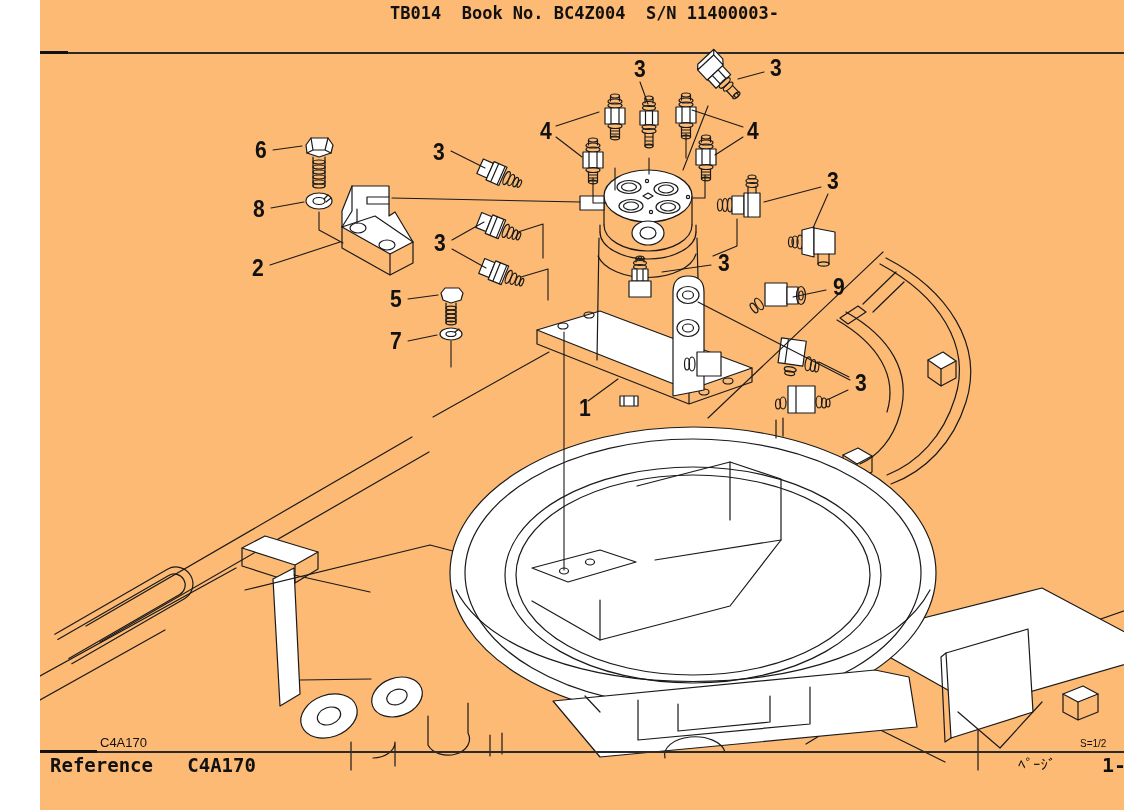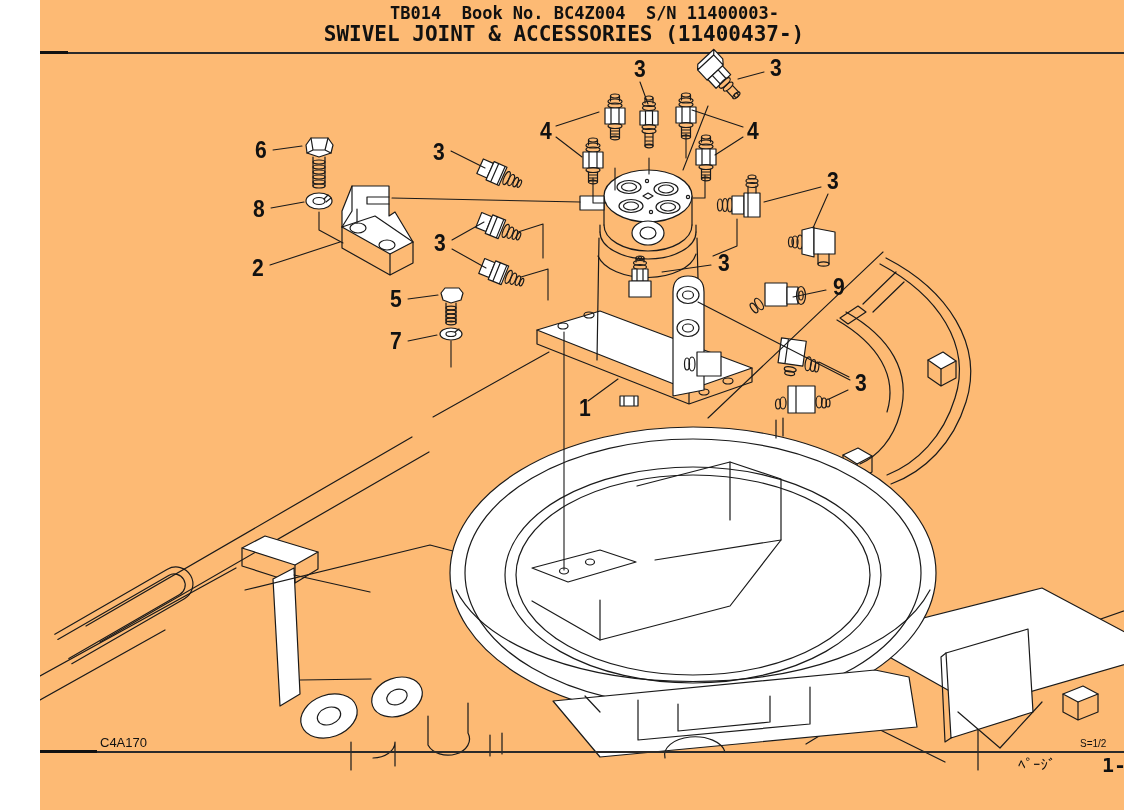--- a/index.html
+++ b/index.html
@@ -22,21 +22,20 @@
   svg.art{position:absolute;left:0;top:0;}
   .callout{position:absolute;font-family:"Liberation Sans",sans-serif;font-weight:bold;font-size:24px;
            transform:translate(-50%,-54%) scaleX(.88);color:#111;line-height:1;}
 </style>
 </head>
 <body>
 
 <div class="page">
 
   <div class="hdr1">TB014  Book No. BC4Z004  S/N 11400003-</div>
-  <div class="hdr2">SWIVEL JOINT &amp; ACCESSORIES (11400437-)</div>
   <div class="rule rule-top"></div>
   <div class="rule rule-top-tick"></div>
 
   <svg class="art" width="1124" height="810" viewBox="0 0 1124 810" fill="none" stroke="#1a1a1a" stroke-width="1.2" stroke-linecap="round" stroke-linejoin="round">
 
     <g>
       <path d="M372,437 L46,626"></path>
       <path d="M389,452 L60,642"></path>
       <path d="M0,700 L125,630"></path>
       <path d="M0,676 L196,568"></path>
@@ -360,17 +359,18 @@
       <span class="callout" style="left: 684px; top: 264px;">3</span>
       <span class="callout" style="left: 793px; top: 182px;">3</span>
       <span class="callout" style="left: 799px; top: 288px;">9</span>
       <span class="callout" style="left: 821px; top: 384px;">3</span>
       <span class="callout" style="left: 545px; top: 409px;">1</span>
     </div>
 
   <div class="fig-code-small">C4A170</div>
   <div class="rule rule-bot"></div>
   <div class="rule rule-bot-tick"></div>
+  <div class="ref-line"><span>Reference</span><span>&nbsp;&nbsp;&nbsp;</span><span>C4A170</span></div>
   <div class="scale-note">S=1/2</div>
   <div class="page-word">ﾍﾟｰｼﾞ</div>
   <div class="page-num">1-17</div>
 
 </div>
 
 </body></html>

